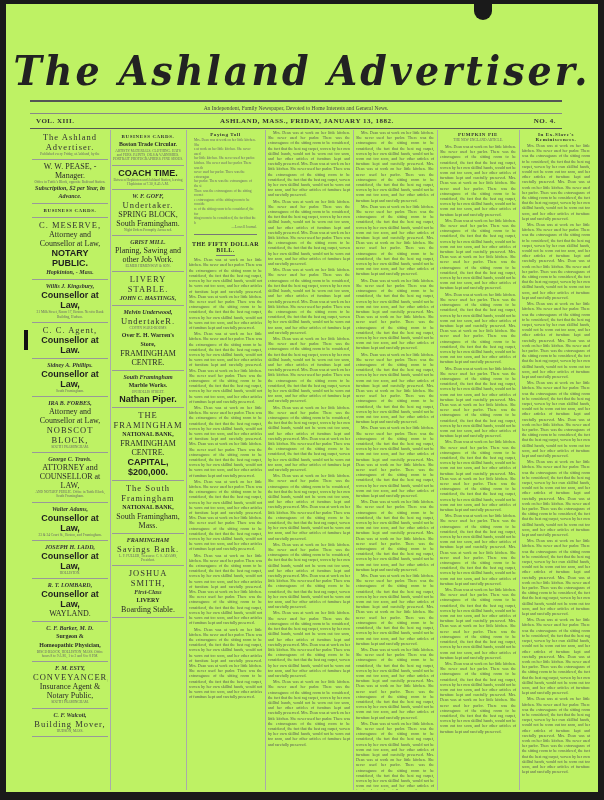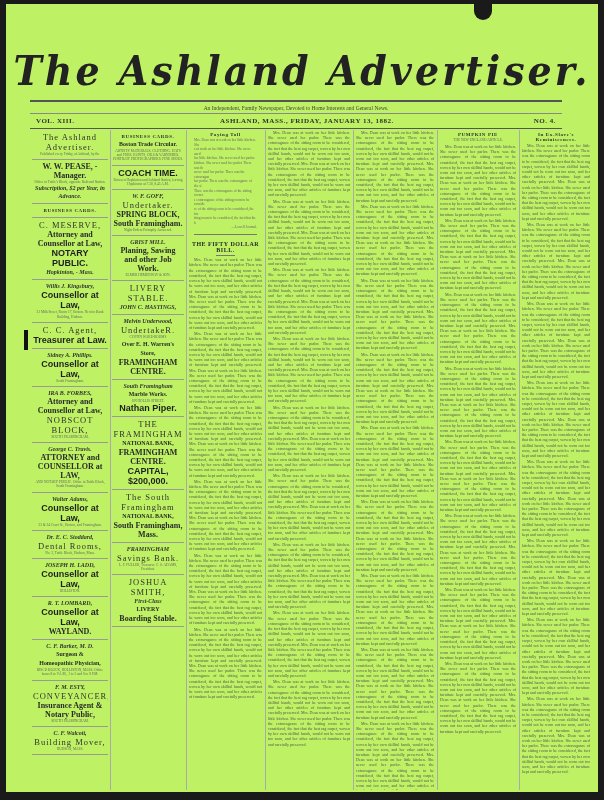--- a/index.html
+++ b/index.html
@@ -22,21 +22,21 @@
   .dateline .vol { position: absolute; left: 0; top: 0; }
   .dateline .date { position: absolute; left: 170px; top: 0; margin-left: 14px; }
   .dateline .no { position: absolute; right: 0; top: 0; }
 
   .col { position: absolute; top: 126px; height: 660px; overflow: hidden; }
   .colrule { position: absolute; top: 126px; width: 1px; height: 660px; background: #aaa; }
   .ad { border-bottom: 1px solid #999; text-align: center; padding: 2px 1px 3px; }
   .ad .h1 { font-family: "Liberation Sans", sans-serif; font-weight: bold; font-size: 9px; color: #1f1f1f; line-height: 10px; }
   .ad .h2 { font-weight: bold; font-style: italic; font-size: 6px; color: #333; line-height: 8px; }
   .ad .h3 { font-size: 8.5px; letter-spacing: 1px; color: #333; line-height: 10px; }
-  .ad .h4 { font-weight: bold; font-size: 8px; color: #2a2a2a; line-height: 9px; }
+  .ad .h4 { font-weight: normal; font-size: 8px; color: #2a2a2a; line-height: 9px; }
   .ad .sm { font-size: 3.5px; color: #666; line-height: 4.2px; }
   .ad .cond { font-weight: bold; font-size: 7px; transform: scaleX(0.85); color: #2a2a2a; line-height: 9px; }
   .heading { text-align: center; font-weight: bold; font-size: 5px; letter-spacing: 0.6px; color: #333; padding: 2px 0 1px; }
   .sub { text-align: center; font-size: 3.5px; color: #666; padding-bottom: 2px; }
   .body-text {
     font-size: 4px; line-height: 5.2px; color: #555; text-align: justify; text-indent: 5px;
     padding: 0 1px; margin-bottom: 1px;
   }
   .poem { font-size: 3.5px; line-height: 4.6px; color: #666; padding: 0 6px; }
   .divider { height: 1px; background: #777; margin: 3px 6px; }
@@ -79,21 +79,21 @@
         <div class="h1">NOTARY PUBLIC.</div>
         <div class="h2">Hopkinton, - Mass.</div>
       </div>
       <div class="ad">
         <div class="h2">Willis J. Kingsbury,</div>
         <div class="h1">Counsellor at Law,</div>
         <div class="sm">31 Milk Street, Room 17, Boston. Next to Bank Building, Hudson.</div>
       </div>
       <div class="ad">
         <div class="h3">C. C. Agent,</div>
-        <div class="h1">Treasurer at Law.</div>
+        <div class="h1">Counsellor at Law.</div>
       </div>
       <div class="ad">
         <div class="h2">Sidney A. Phillips.</div>
         <div class="h1">Counsellor at Law,</div>
         <div class="sm">South Framingham.</div>
       </div>
       <div class="ad">
         <div class="h2">IRA B. FORBES,</div>
         <div class="h4">Attorney and Counsellor at Law,</div>
         <div class="h3">NOBSCOT BLOCK,</div>
@@ -101,25 +101,20 @@
       </div>
       <div class="ad">
         <div class="h2">George C. Travis.</div>
         <div class="h4">ATTORNEY and COUNSELLOR at LAW,</div>
         <div class="sm">AND NOTARY PUBLIC. Office in Tuttle Block, South Framingham.</div>
       </div>
       <div class="ad">
         <div class="h2">Walter Adams,</div>
         <div class="h1">Counsellor at Law,</div>
         <div class="sm">23 &amp; 24 Court St., Boston, and Framingham.</div>
-      </div>
-      <div class="ad">
-        <div class="h2">Dr. E. C. Stoddard,</div>
-        <div class="h3">Dental Rooms,</div>
-        <div class="sm">No. 3, Tuttle Block, Hudson, Mass.</div>
       </div>
       <div class="ad">
         <div class="h2">JOSEPH H. LADD,</div>
         <div class="h1">Counsellor at Law,</div>
         <div class="sm">HOLLISTON.</div>
       </div>
       <div class="ad">
         <div class="h2">R. T. LOMBARD,</div>
         <div class="h1">Counsellor at Law,</div>
         <div class="h4">WAYLAND.</div>

